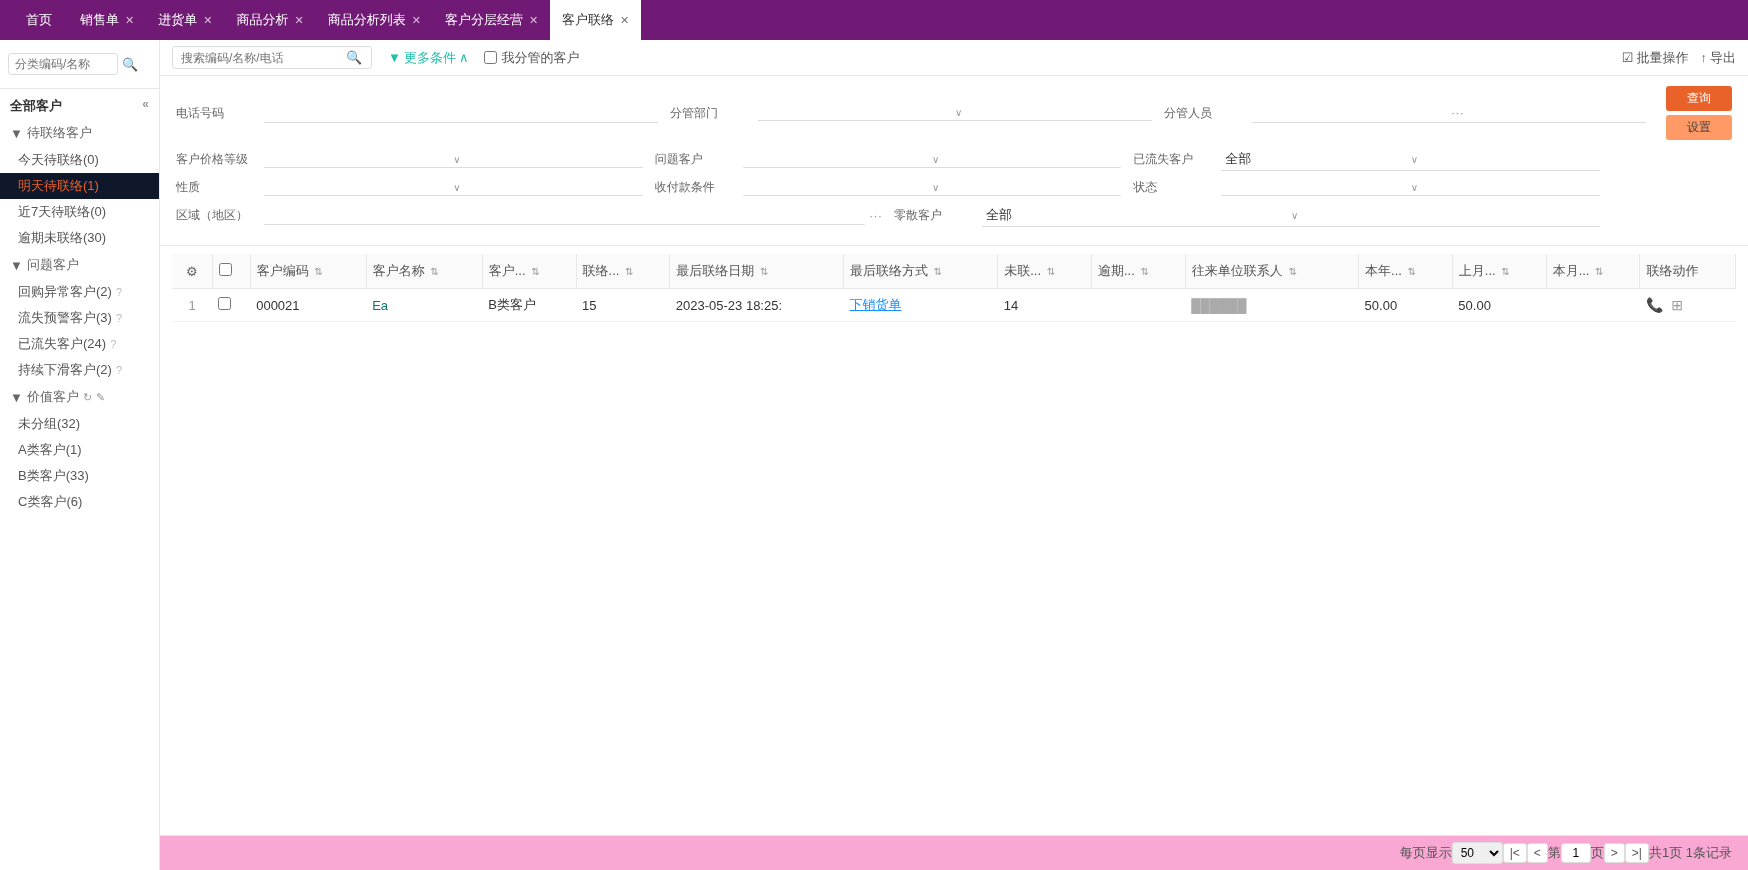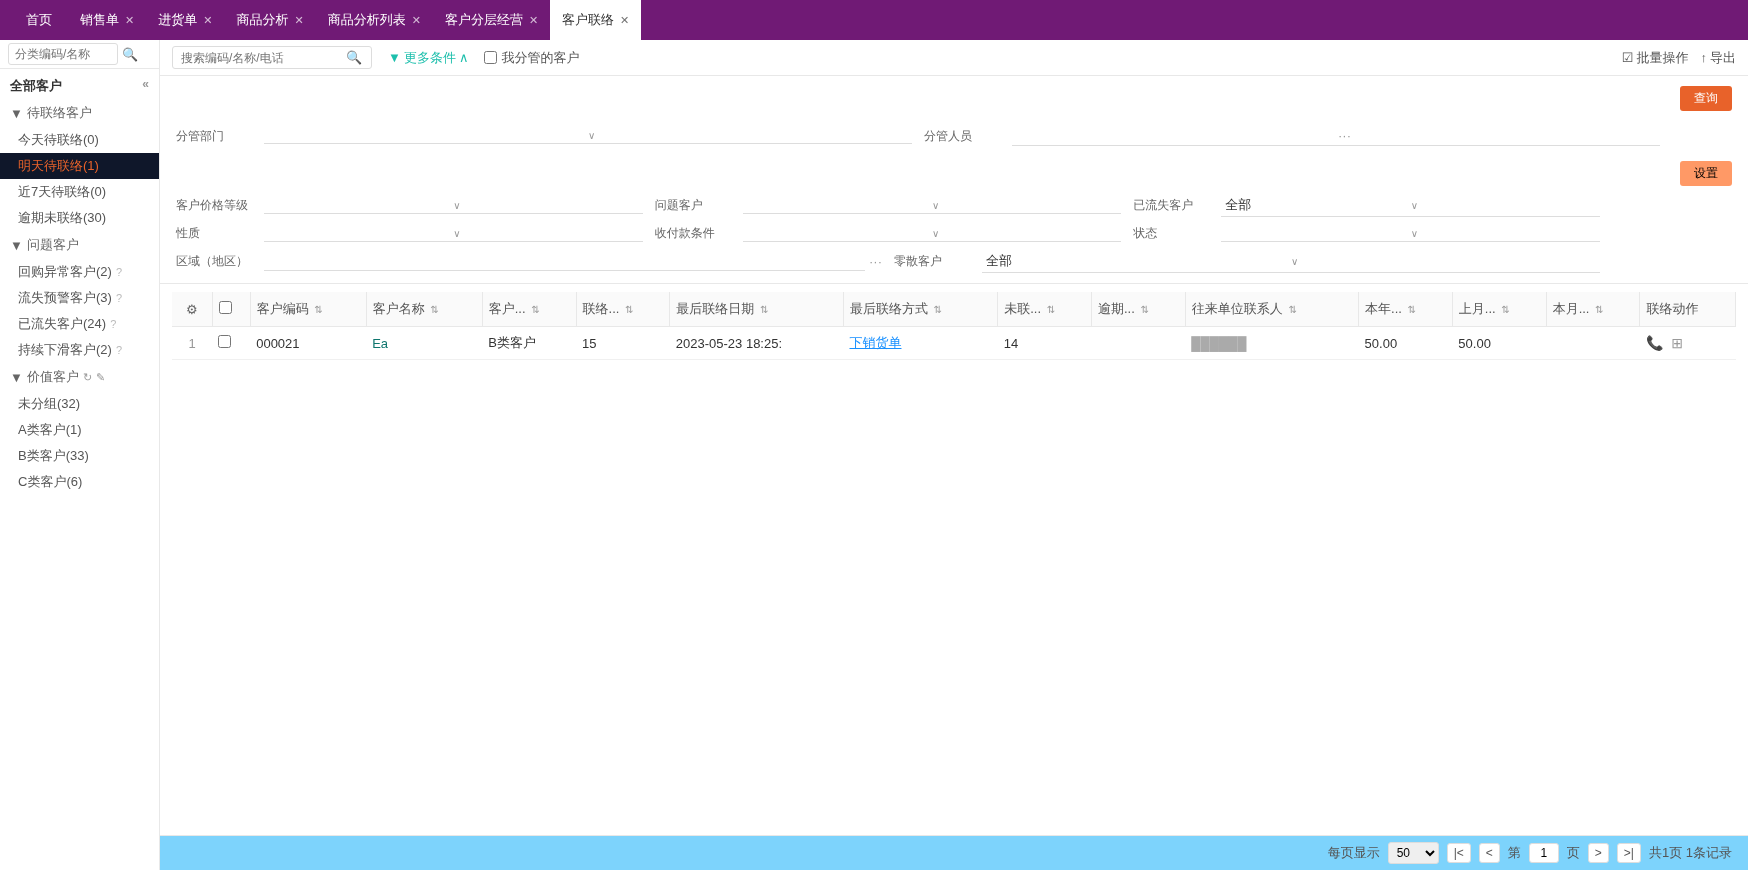--- a/index.html
+++ b/index.html
@@ -38,21 +38,21 @@
     .sidebar {
       width: 160px;
       background: #fff;
       border-right: 1px solid #e8e8e8;
       overflow-y: auto;
       flex-shrink: 0;
     }
     .sidebar-search {
       display: flex;
       align-items: center;
-      padding: 3px 8px;
+      padding: 13px 8px;
       border-bottom: 1px solid #e8e8e8;
     }
     .sidebar-search input {
       border: 1px solid #ddd;
       border-radius: 3px;
       padding: 3px 6px;
       width: 110px;
       font-size: 12px;
       outline: none;
     }
@@ -160,21 +160,21 @@
       background: #fff;
       padding: 10px 16px;
       border-bottom: 1px solid #e8e8e8;
     }
     .filter-row {
       display: flex;
       align-items: center;
       margin-bottom: 8px;
       gap: 12px;
     }
-    .filter-row:last-child { margin-bottom: 0; }
+    .filter-row:last-child { margin-bottom: 8px; }
     .filter-field {
       display: flex;
       align-items: center;
       flex: 1;
       min-width: 0;
     }
     .filter-label {
       color: #666;
       font-size: 12px;
       white-space: nowrap;
@@ -214,27 +214,26 @@
       background: #e8622a;
       color: white;
       border: none;
       border-radius: 3px;
       padding: 4px 14px;
       cursor: pointer;
       font-size: 12px;
     }
     .btn-settings {
       background: #ff9966;
-      color: #000000;
+      color: #404040;
       border: none;
       border-radius: 3px;
-      padding: 4px 14px;
-      cursor: pointer;
-      font-size: 12px;
-      margin-top: 46px;
+      padding: 4px 21px;
+      cursor: pointer;
+      font-size: 12px;
     }
 
     
     .table-container {
       flex: 1;
       overflow: auto;
       background: #fff;
       padding: 8px 12px;
     }
     table {
@@ -268,27 +267,26 @@
     .link-text { color: #1890ff; cursor: pointer; text-decoration: underline; }
     .action-icons { display: flex; gap: 8px; align-items: center; }
     .action-icon { color: #999; cursor: pointer; font-size: 14px; }
 
     
     .col-settings { width: 30px; }
     .col-settings-icon { color: #666; cursor: pointer; }
 
     
     .table-footer {
-      background: #7dd3fc;
+      background: #f9a8d4;
       border-top: 1px solid #e8e8e8;
       padding: 6px 16px;
       display: flex;
       align-items: center;
       justify-content: flex-end;
-      gap: 8px;
       font-size: 12px;
       color: #555;
     }
     .page-size-select {
       border: 1px solid #ddd;
       border-radius: 3px;
       padding: 2px 4px;
       font-size: 12px;
       cursor: pointer;
     }
@@ -440,20 +438,24 @@
         <div class="export-btn">
           <span>↑</span>
           <span>导出</span>
         </div>
       </div>
     </div>
 
     <div class="filter-panel">
 
       <div class="filter-row">
+        <div class="filter-field">
+          <span class="filter-label">电话号码</span>
+          <input class="filter-input" type="text" style="">
+        </div>
         <div class="filter-field">
           <span class="filter-label">分管部门</span>
           <div class="filter-select">
             <span></span>
             <span class="arrow">∨</span>
           </div>
         </div>
         <div class="filter-field">
           <span class="filter-label">分管人员</span>
           <div class="filter-select">

